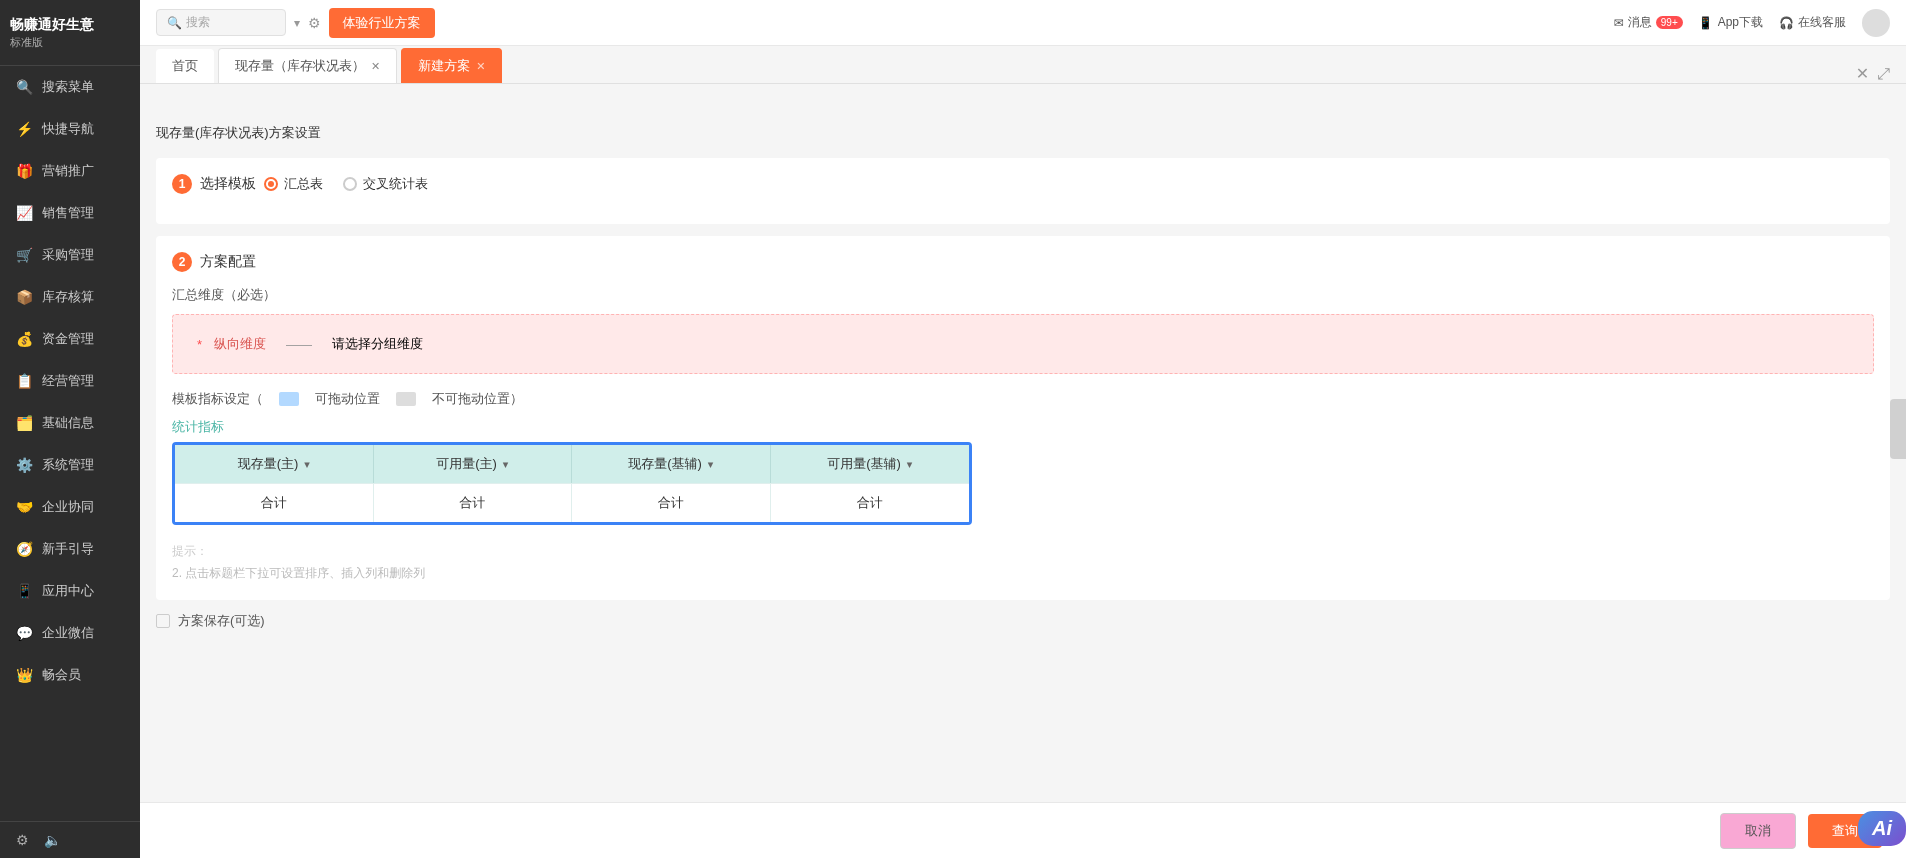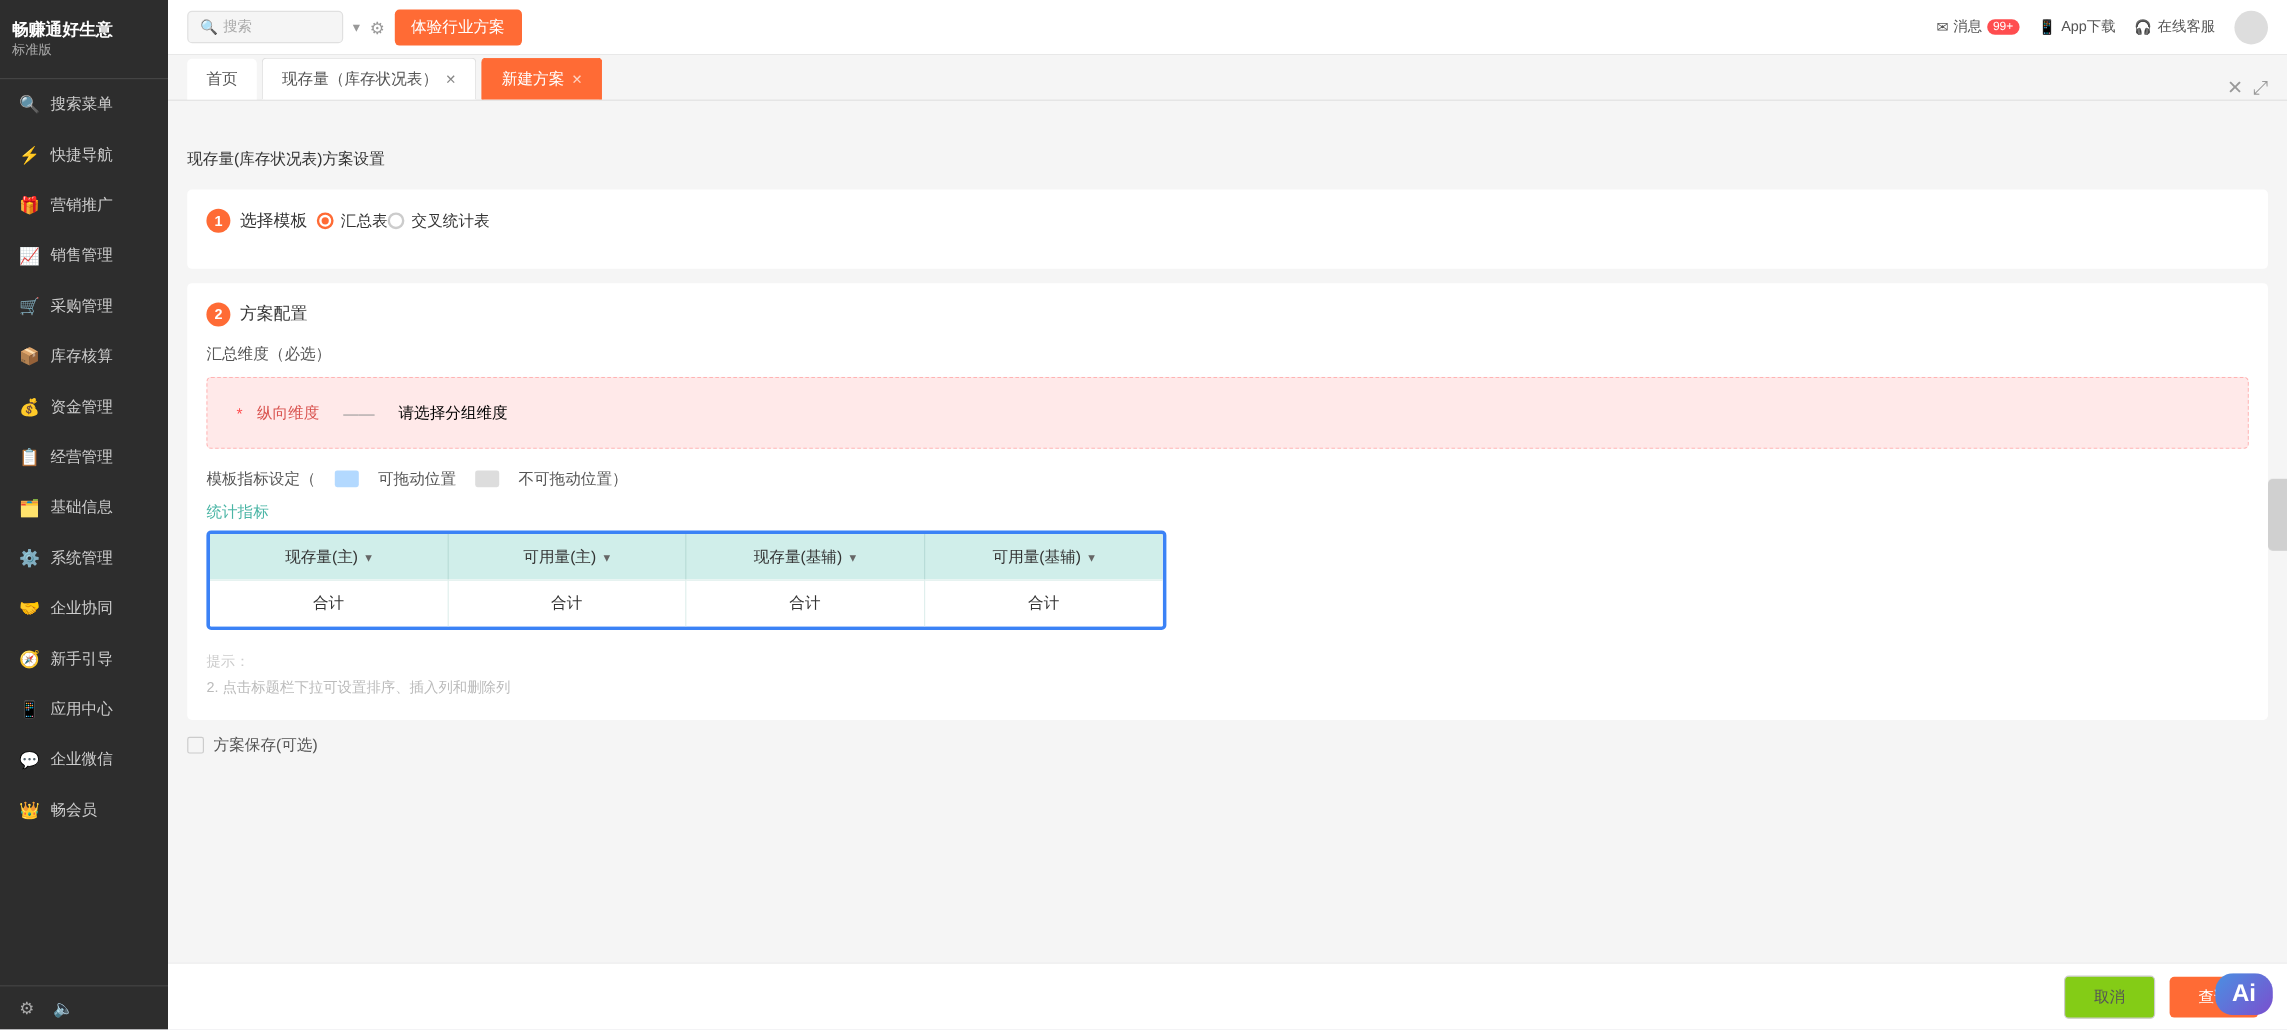--- a/index.html
+++ b/index.html
@@ -197,20 +197,21 @@
     .section-title {
       font-size: 14px;
       color: #333;
       font-weight: 500;
     }
 
     
     .radio-group {
       display: flex;
       align-items: center;
+      gap: 20px;
       flex: 1;
     }
     .radio-item {
       display: flex;
       align-items: center;
       gap: 6px;
       cursor: pointer;
       font-size: 13px;
       color: #333;
     }
@@ -354,21 +355,21 @@
       display: flex;
       align-items: center;
       justify-content: flex-end;
       padding: 0 24px;
       gap: 12px;
     }
     .btn-cancel {
       padding: 8px 24px;
       border: 1px solid #ccc;
       border-radius: 4px;
-      background: #84cc16;
+      background: #f9a8d4;
       color: #555;
       font-size: 13px;
       cursor: pointer;
     }
     .btn-query {
       padding: 8px 24px;
       border: none;
       border-radius: 4px;
       background: #ff6b35;
       color: #fff;
@@ -402,27 +403,28 @@
     .win-btn {
       font-size: 16px;
       cursor: pointer;
       color: #999;
     }
 
     
     .ai-badge {
       position: fixed;
       bottom: 12px;
-      right: 12px;
+      right: 0;
       background: linear-gradient(135deg, #4a90e2, #7b4fce);
       color: white;
       border-radius: 15px;
       padding: 6px 14px;
       font-size: 20px;
       font-weight: bold;
+      font-style: italic;
       cursor: pointer;
     }
   </style>
 </head>
 <body>
 
 <div class="sidebar">
   <div class="sidebar-logo">
     <div class="logo-title">畅赚通好生意</div>
     <div class="logo-sub">标准版</div>

